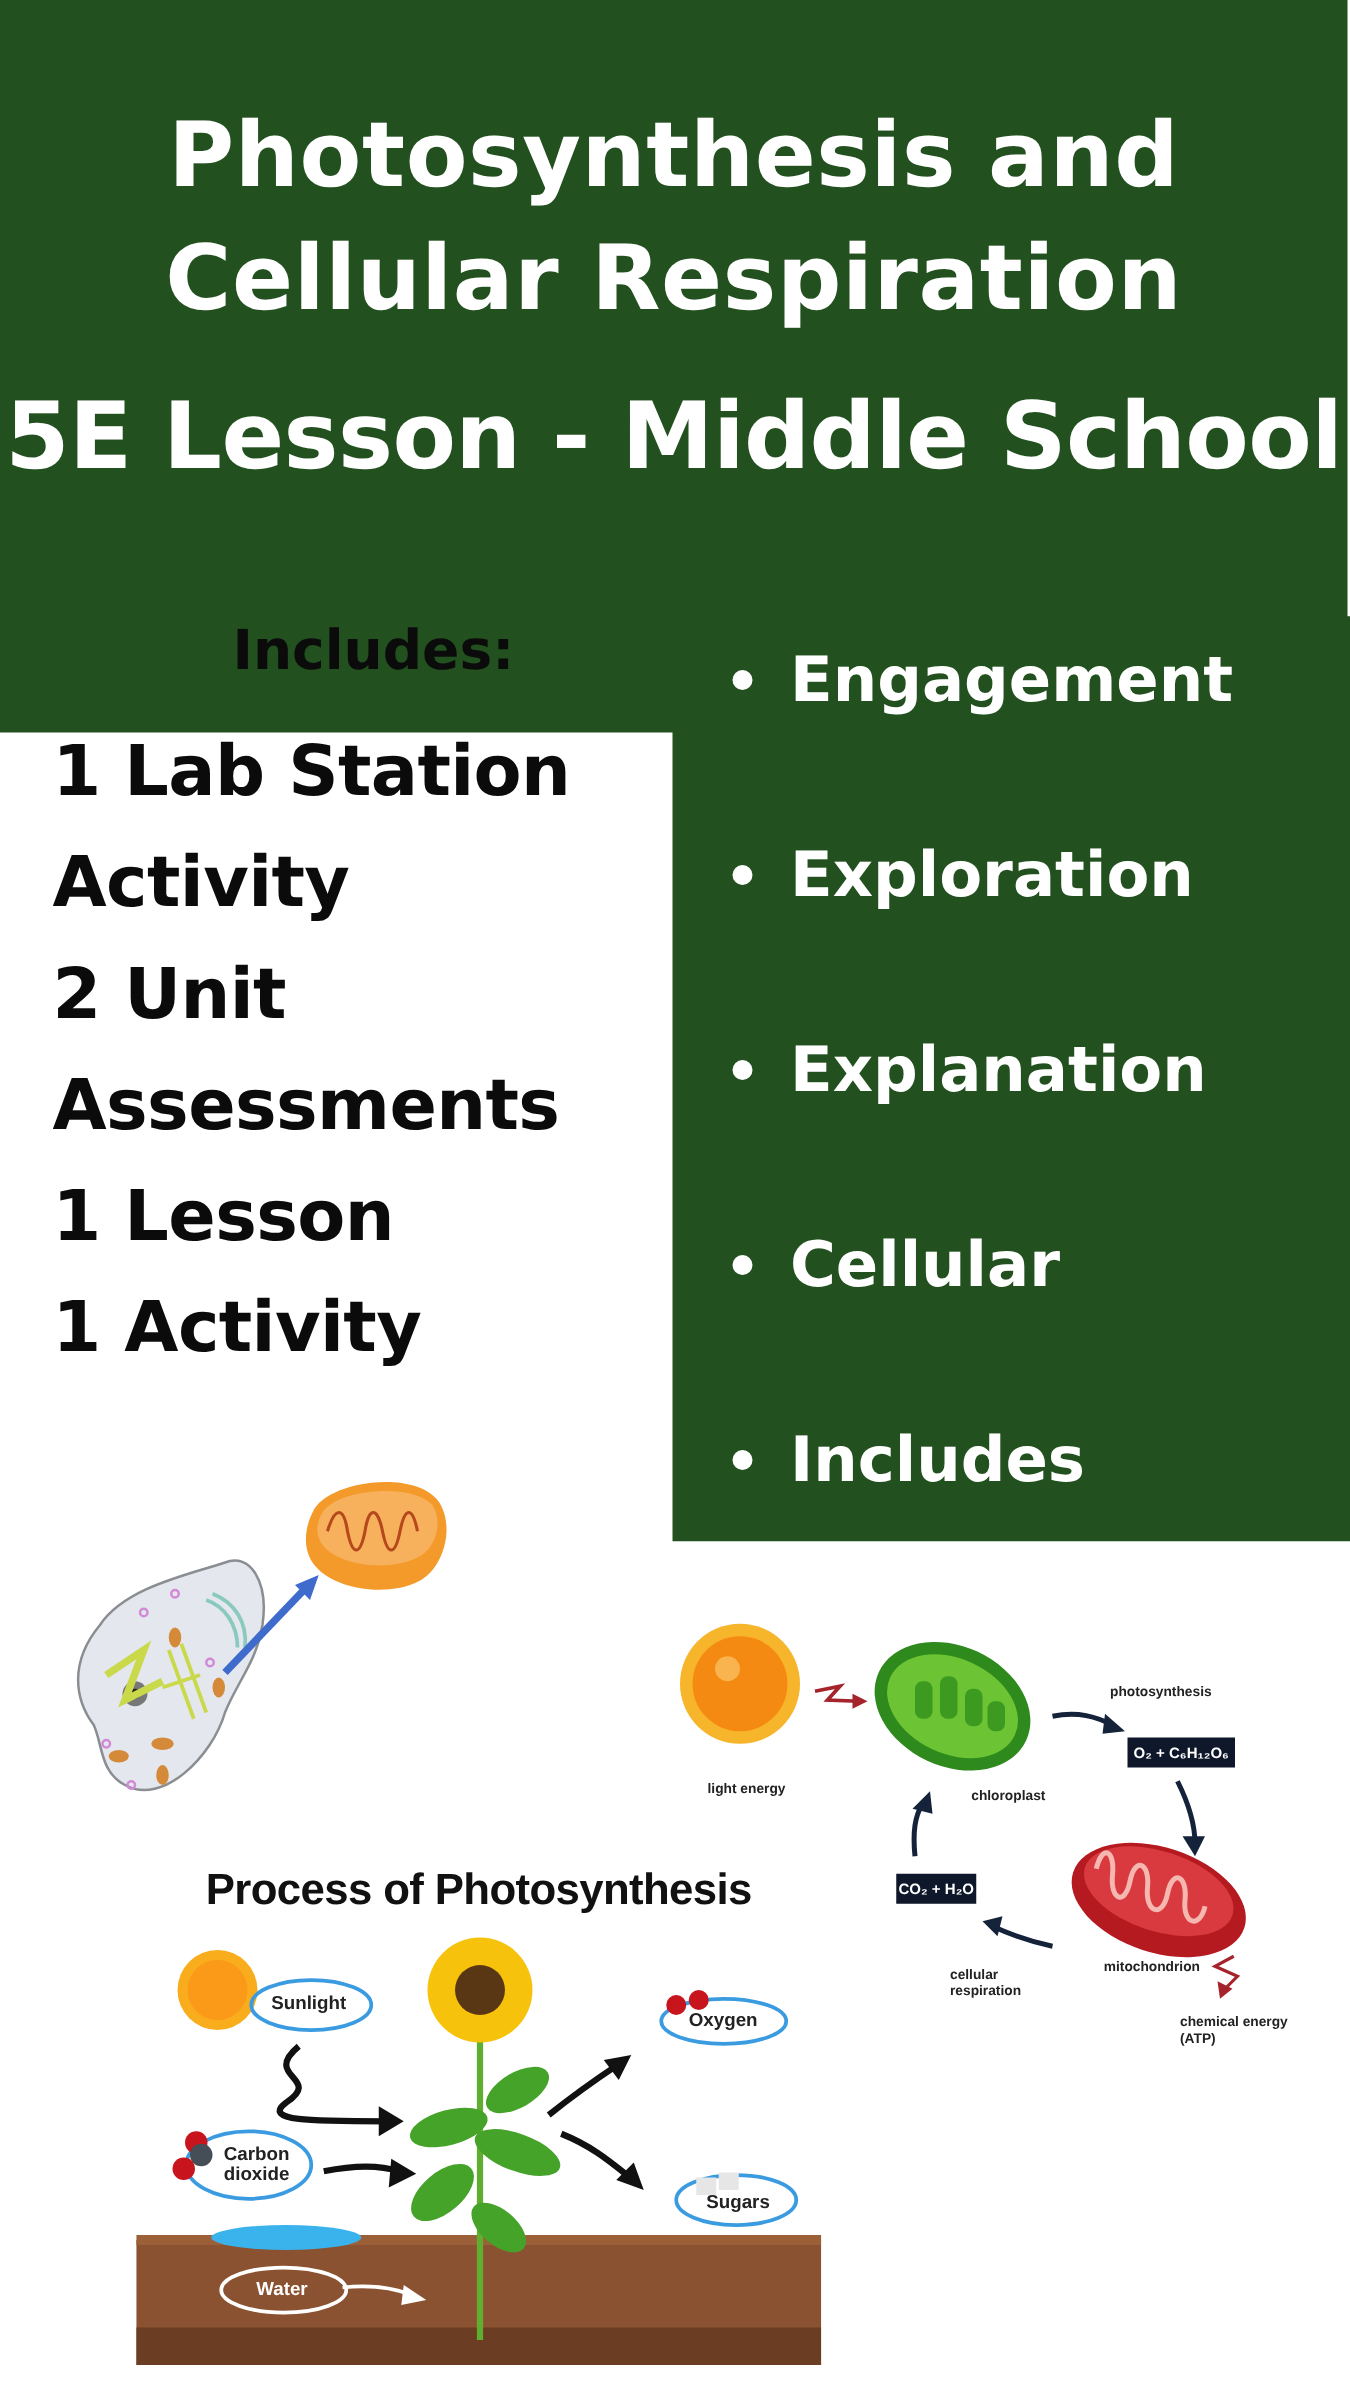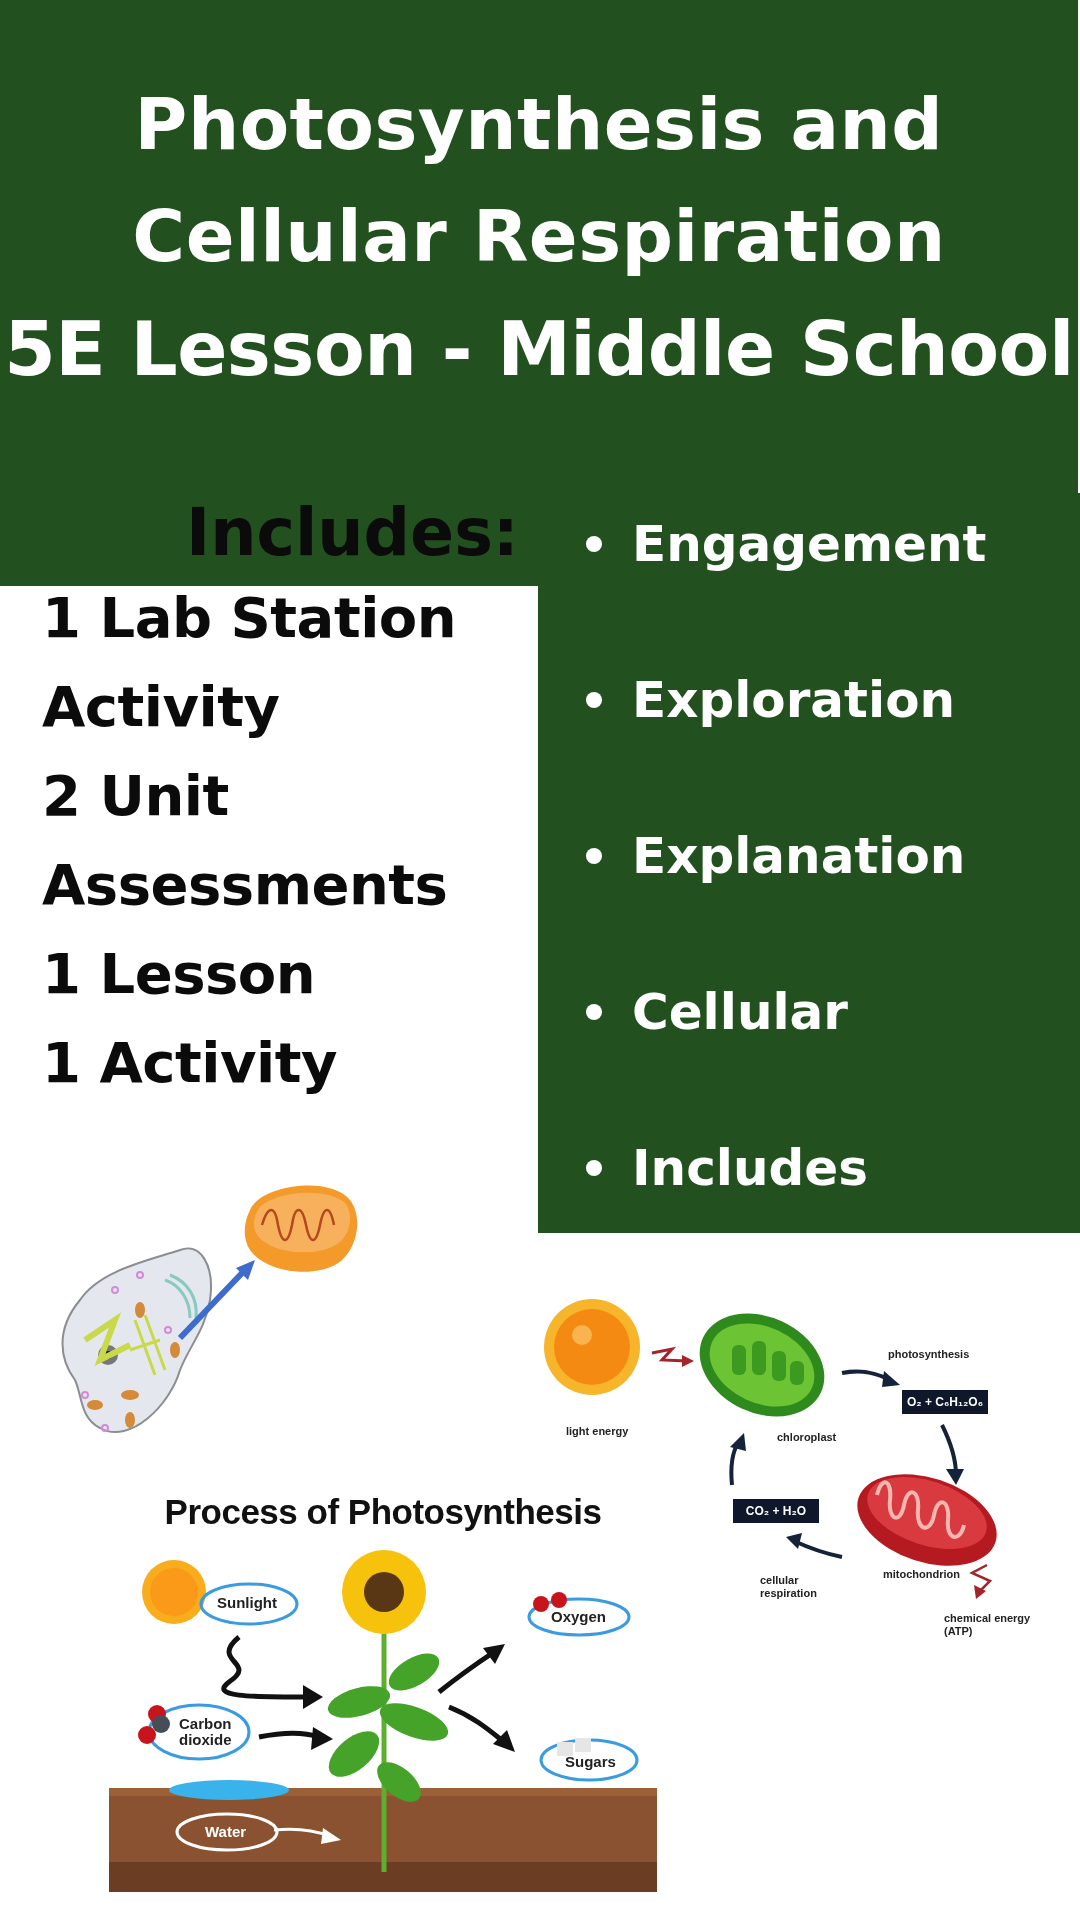--- a/index.html
+++ b/index.html
@@ -1,25 +1,25 @@
 <!DOCTYPE html>
 <html><head>
 <meta charset="utf-8">
 <style>
   html, body { margin: 0; padding: 0; background: #ffffff; }
   body { width: 1080px; height: 1920px; position: relative; overflow: hidden; font-family: "Liberation Sans", "DejaVu Sans", sans-serif; }
 
   .header { position: absolute; left: 0; top: 0; width: 1078px; height: 586px; background: #22501f; color: #fff; text-align: center; }
   .header .line { display: block; font-weight: 700; font-family: "DejaVu Sans", sans-serif; letter-spacing: 0.5px; white-space: nowrap; }
   .header .l1 { position: absolute; left: 0; right: 0; top: 82px; font-size: 72px; }
-  .header .l2 { position: absolute; left: 0; right: 0; top: 194px; font-size: 72px; }
+  .header .l2 { position: absolute; left: 0; right: 0; top: 180px; font-size: 72px; }
   .header .l3 { position: absolute; left: 0; right: 0; top: 306px; font-size: 74px; letter-spacing: -0.5px; }
 
   .includes { position: absolute; left: 40px; top: 495px; width: 460px; color: #0b0b0b; font-family: "DejaVu Sans", sans-serif; font-weight: 700; }
-  .includes .title { position: absolute; left: 146px; top: 0; font-size: 65px; white-space: nowrap; }
+  .includes .title { position: absolute; left: 146px; top: 0; font-size: 44px; white-space: nowrap; }
   .includes .item { position: absolute; left: 2px; font-size: 56px; white-space: nowrap; letter-spacing: -0.5px; }
 
   .phases { position: absolute; left: 538px; top: 493px; width: 549px; height: 740px; background: #22501f; }
   .phase { position: absolute; left: 48px; color: #fff; font-family: "DejaVu Sans", sans-serif; font-weight: 700; font-size: 50px; white-space: nowrap; display: flex; align-items: center; }
   .phase .dot { width: 16px; height: 16px; border-radius: 50%; background: #fff; margin-right: 30px; display: inline-block; }
 
   .img { position: absolute; }
   .label-s { font-family: "Liberation Sans", sans-serif; font-weight: 700; font-size: 11px; color: #222; position: absolute; white-space: nowrap; }
   .chem-box { position: absolute; background: #0f172a; color: #fff; font-family: "Liberation Sans", sans-serif; font-weight: 700; font-size: 12px; display: flex; align-items: center; justify-content: center; }
 
@@ -134,21 +134,21 @@
       <path d="M345 210 C350 190, 360 195, 358 215 C356 235, 368 240, 372 220 C376 200, 388 205, 386 225 C384 245, 398 250, 402 230 C406 210, 418 215, 416 235 C414 255, 428 258, 432 240" stroke="#f5b7b0" stroke-width="4" fill="none"></path>
     </g>
 
     <path d="M455 280 L440 288 L458 296 L448 306" stroke="#a5232b" stroke-width="2.5" fill="none"></path>
     <polygon points="444,314 442,300 454,306" fill="#a5232b"></polygon>
   </svg>
   <span class="label-s" style="left:34px; top:140px">light energy</span>
   <span class="label-s" style="left:245px; top:146px">chloroplast</span>
   <span class="label-s" style="left:356px; top:63px">photosynthesis</span>
   <div class="chem-box" style="left:370px; top:105px; width:86px; height:24px">O₂ + C₆H₁₂O₆</div>
-  <div class="chem-box" style="left:201px; top:214px; width:86px; height:24px">CO₂ + H₂O</div>
+  <div class="chem-box" style="left:185px; top:214px; width:64px; height:24px">CO₂ + H₂O</div>
   <span class="label-s" style="left:351px; top:283px">mitochondrion</span>
   <span class="label-s" style="left:228px; top:289px">cellular</span>
   <span class="label-s" style="left:228px; top:302px">respiration</span>
   <span class="label-s" style="left:412px; top:327px">chemical energy</span>
   <span class="label-s" style="left:412px; top:340px">(ATP)</span>
 </div>
 
 <div class="img" style="left:109px; top:1492px; width:548px; height:400px;">
   <div class="proc-title">Process of Photosynthesis</div>
   <svg width="548" height="400" viewBox="0 0 548 400" style="position:absolute; left:0; top:0">

